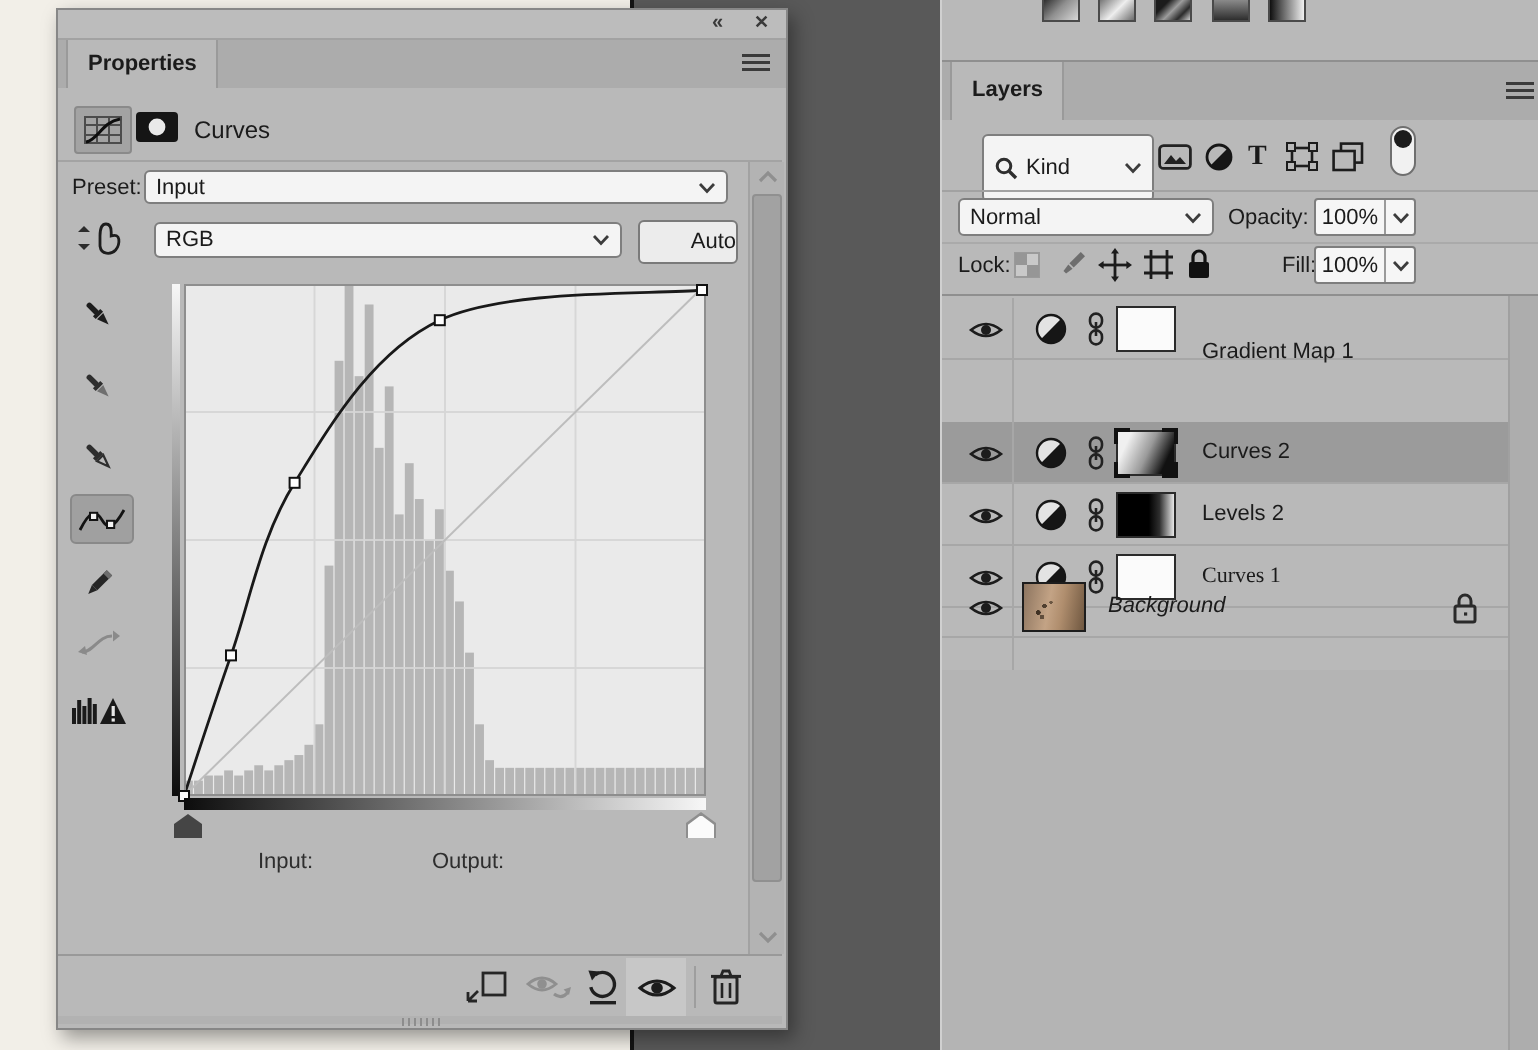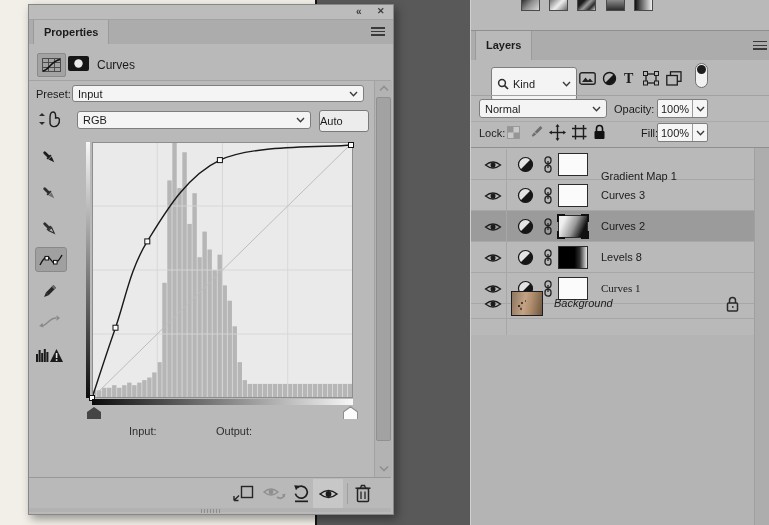--- a/index.html
+++ b/index.html
@@ -24,21 +24,21 @@
   .burger{width:14px;height:9px;background:repeating-linear-gradient(#3a3a3a 0 1.5px,transparent 1.5px 3.6px);}
 
   .icon-btn{background:#a3a3a3;border:1px solid #8a8a8a;border-radius:2px;
     display:flex;align-items:center;justify-content:center;}
   .mask-badge{background:#151515;border-radius:2px;display:flex;align-items:center;justify-content:center;}
   .divider-h{height:1px;background:#a3a3a3;}
 
   .select{display:flex;align-items:center;justify-content:space-between;box-sizing:border-box;
     background:#f4f4f4;border:1px solid #7e7e7e;border-radius:3px;padding:0 5px;font-size:11px;}
   .btn{background:#ececec;border:1px solid #7a7a7a;border-radius:3px;font-size:11px;
-    display:flex;align-items:center;justify-content:flex-start;}
+    display:flex;align-items:center;justify-content:flex-end;}
 
   .tool{display:flex;align-items:center;justify-content:center;}
   .tool.pressed{background:#a0a0a0;border:1px solid #898989;border-radius:3px;}
 
   .vstrip{background:linear-gradient(to top,#0c0c0c,#f7f7f7);}
   .hstrip{background:linear-gradient(to right,#0c0c0c,#f7f7f7);}
   .tri-black{width:14px;height:12px;background:#454545;
     clip-path:polygon(50% 0,100% 42%,100% 100%,0 100%,0 42%);}
   .tri-white-outer{width:15px;height:13px;background:#8e8e8e;
     clip-path:polygon(50% 0,100% 42%,100% 100%,0 100%,0 42%);display:flex;align-items:flex-end;justify-content:center;}
@@ -457,37 +457,20 @@
         </svg>
       <svg class="ab" style="left:72px;top:7px;" width="10" height="17">
           <rect x="2" y="0.8" width="6" height="7" rx="3" fill="none" stroke="#222" stroke-width="1.3"></rect>
           <rect x="2" y="9.2" width="6" height="7" rx="3" fill="none" stroke="#222" stroke-width="1.3"></rect>
           <line x1="5" y1="5" x2="5" y2="12" stroke="#222" stroke-width="1.3"></line>
         </svg>
       <div class="ab mask-thumb" style="left:87px;top:4px;"></div>
       <div class="ab txt" style="left:130px;top:9px;margin-top:12px;">Gradient Map 1</div>
     </div>
 
-    <div class="ab lrow" style="top:180px;">
-      <svg class="ab" style="left:13px;top:10px;" width="18" height="12">
-          <path d="M1.5 6 Q9 0 16.5 6 Q9 12 1.5 6 Z" fill="none" stroke="#1c1c1c" stroke-width="1.3"></path>
-          <circle cx="9" cy="6" r="2.5" fill="#1c1c1c"></circle>
-        </svg>
-      <svg class="ab" style="left:46px;top:7px;" width="17" height="17">
-          <circle cx="8.5" cy="8.5" r="7" fill="#e3e3e3" stroke="#161616" stroke-width="1.2"></circle>
-          <path d="M3.55 13.45 A7 7 0 0 0 13.45 3.55 Z" fill="#161616"></path>
-        </svg>
-      <svg class="ab" style="left:72px;top:7px;" width="10" height="17">
-          <rect x="2" y="0.8" width="6" height="7" rx="3" fill="none" stroke="#222" stroke-width="1.3"></rect>
-          <rect x="2" y="9.2" width="6" height="7" rx="3" fill="none" stroke="#222" stroke-width="1.3"></rect>
-          <line x1="5" y1="5" x2="5" y2="12" stroke="#222" stroke-width="1.3"></line>
-        </svg>
-      <div class="ab mask-thumb" style="left:87px;top:4px;"></div>
-      <div class="ab txt" style="left:130px;top:9px;">Curves 3</div>
-    </div>
 
     <div class="ab lrow sel" style="top:211px;">
       <svg class="ab" style="left:13px;top:10px;" width="18" height="12">
           <path d="M1.5 6 Q9 0 16.5 6 Q9 12 1.5 6 Z" fill="none" stroke="#1c1c1c" stroke-width="1.3"></path>
           <circle cx="9" cy="6" r="2.5" fill="#1c1c1c"></circle>
         </svg>
       <svg class="ab" style="left:46px;top:7px;" width="17" height="17">
           <circle cx="8.5" cy="8.5" r="7" fill="#e3e3e3" stroke="#161616" stroke-width="1.2"></circle>
           <path d="M3.55 13.45 A7 7 0 0 0 13.45 3.55 Z" fill="#161616"></path>
         </svg>
@@ -513,21 +496,21 @@
       <svg class="ab" style="left:46px;top:7px;" width="17" height="17">
           <circle cx="8.5" cy="8.5" r="7" fill="#e3e3e3" stroke="#161616" stroke-width="1.2"></circle>
           <path d="M3.55 13.45 A7 7 0 0 0 13.45 3.55 Z" fill="#161616"></path>
         </svg>
       <svg class="ab" style="left:72px;top:7px;" width="10" height="17">
           <rect x="2" y="0.8" width="6" height="7" rx="3" fill="none" stroke="#222" stroke-width="1.3"></rect>
           <rect x="2" y="9.2" width="6" height="7" rx="3" fill="none" stroke="#222" stroke-width="1.3"></rect>
           <line x1="5" y1="5" x2="5" y2="12" stroke="#222" stroke-width="1.3"></line>
         </svg>
       <div class="ab mask-thumb mask-blk" style="left:87px;top:4px;"></div>
-      <div class="ab txt" style="left:130px;top:9px;">Levels 8</div>
+      <div class="ab txt" style="left:130px;top:9px;">Levels 2</div>
     </div>
 
     <div class="ab lrow" style="top:273px;font-family:Liberation Serif, serif;">
       <svg class="ab" style="left:13px;top:10px;" width="18" height="12">
           <path d="M1.5 6 Q9 0 16.5 6 Q9 12 1.5 6 Z" fill="none" stroke="#1c1c1c" stroke-width="1.3"></path>
           <circle cx="9" cy="6" r="2.5" fill="#1c1c1c"></circle>
         </svg>
       <svg class="ab" style="left:46px;top:7px;" width="17" height="17">
           <circle cx="8.5" cy="8.5" r="7" fill="#e3e3e3" stroke="#161616" stroke-width="1.2"></circle>
           <path d="M3.55 13.45 A7 7 0 0 0 13.45 3.55 Z" fill="#161616"></path>

